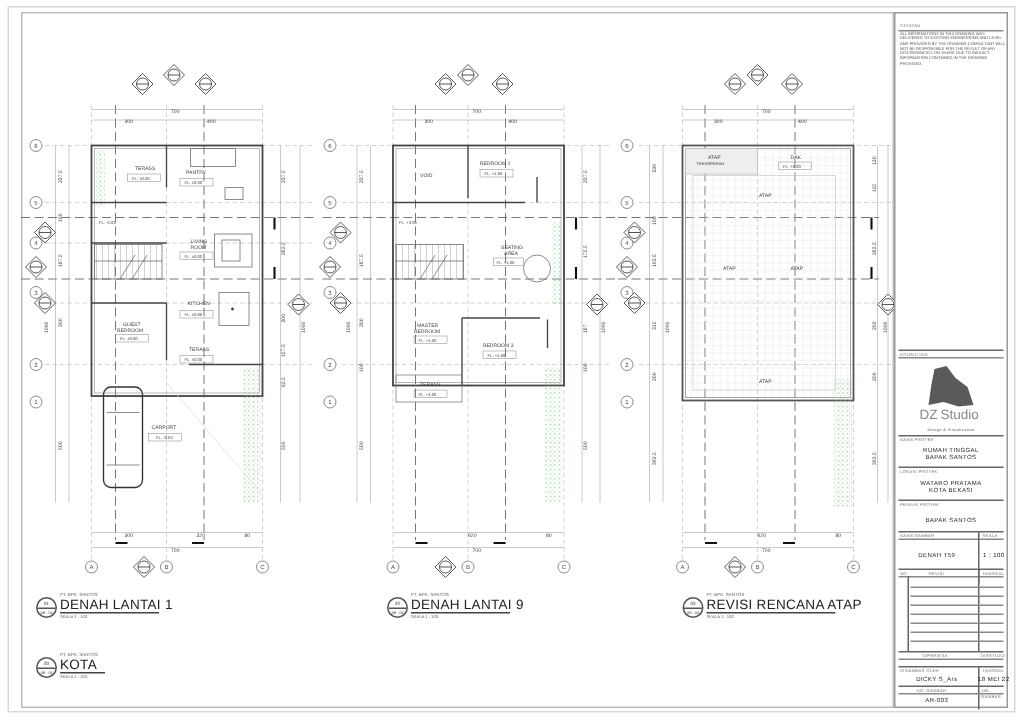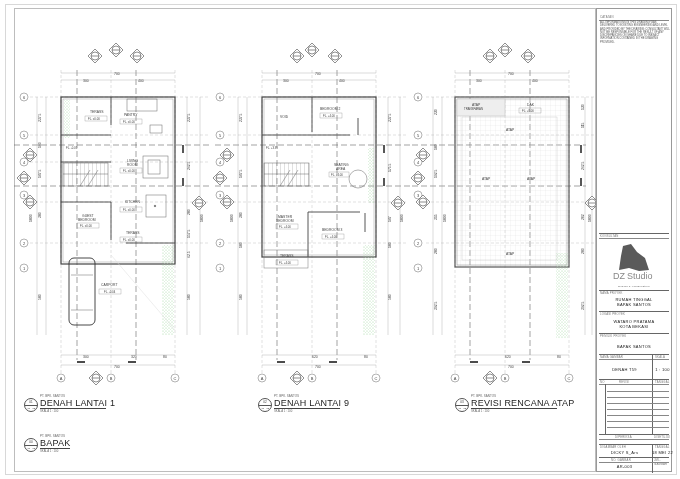--- a/index.html
+++ b/index.html
@@ -537,21 +537,21 @@
 <div class="plan-sub" style="left:471px;top:394px">PT. BPK. SANTOS</div>
 <div class="plan-title" style="left:471px;top:398px">REVISI RENCANA ATAP</div>
 <div class="underline" style="left:471px;top:408px;width:86px"></div>
 <div class="plan-scale" style="left:471px;top:409px">SKALA 1 : 100</div>
 
 <div class="callout" style="left:24px;top:438px">
     <span style="top:1px">00</span>
     <span style="top:8px;font-size:2.4px">AR - 03</span>
   </div>
 <div class="plan-sub" style="left:40px;top:434px">PT. BPK. SANTOS</div>
-<div class="plan-title" style="left:40px;top:438px">BAPAK</div>
+<div class="plan-title" style="left:40px;top:438px">KOTA</div>
 <div class="underline" style="left:40px;top:448px;width:30px"></div>
 <div class="plan-scale" style="left:40px;top:449px">SKALA 1 : 100</div>
 
 <div class="titleblock">
   <div class="tb-label" style="top:6px">CATATAN</div>
   <div class="tb-line" style="top:11px"></div>
   <div class="notes">ALL INFORMATIONS IN THIS DRAWING WAS DELIVERED TO EXISTING ENGINEERING AND LEVEL AND PROVIDED BY THE DRAWING CONSULTANT WILL NOT BE RESPONSIBLE FOR THE RESULT OF ANY DISCREPANCIES ON SHARE DUE TO INEXACT INFORMATION CONTAINED IN THE DRAWING PROVIDED.</div>
 
   <div class="tb-line thick" style="top:224px"></div>
   <div class="tb-label" style="top:225px">KONSULTAN</div>

